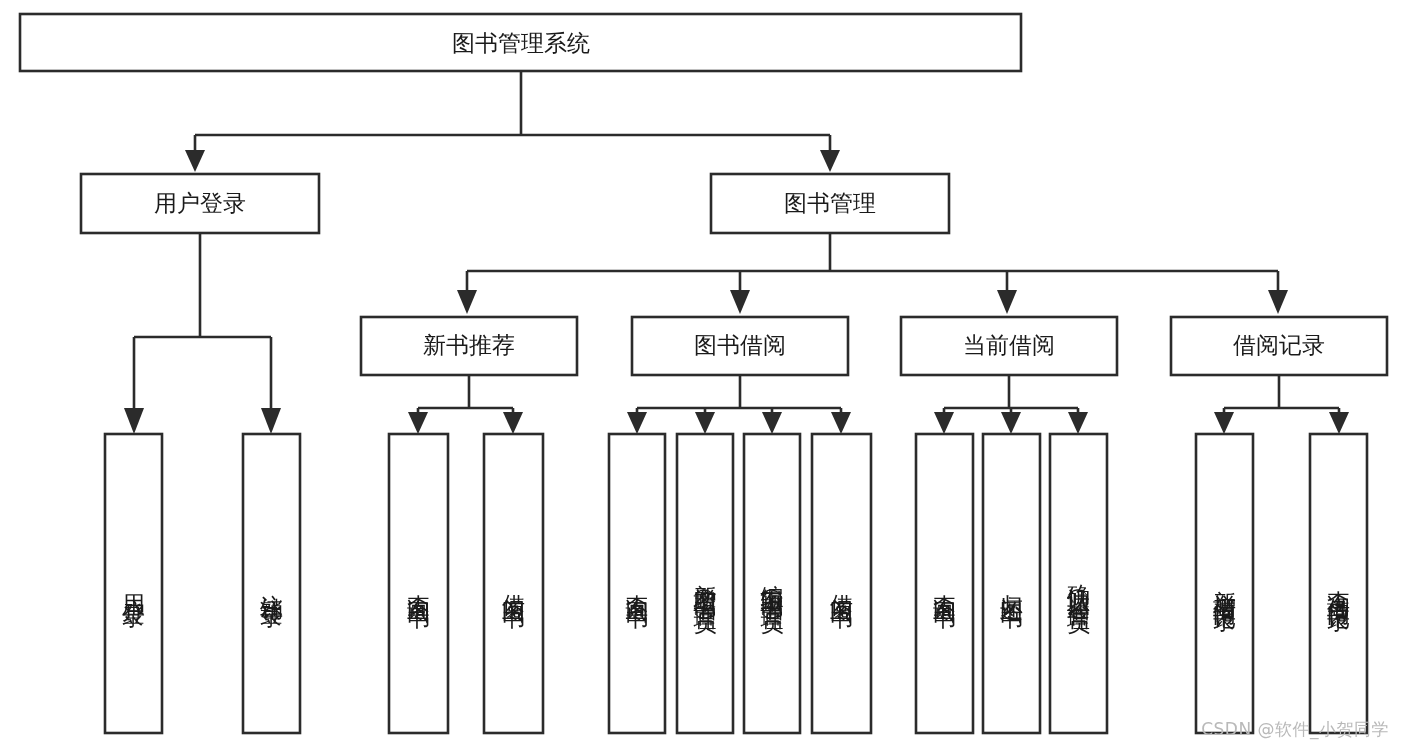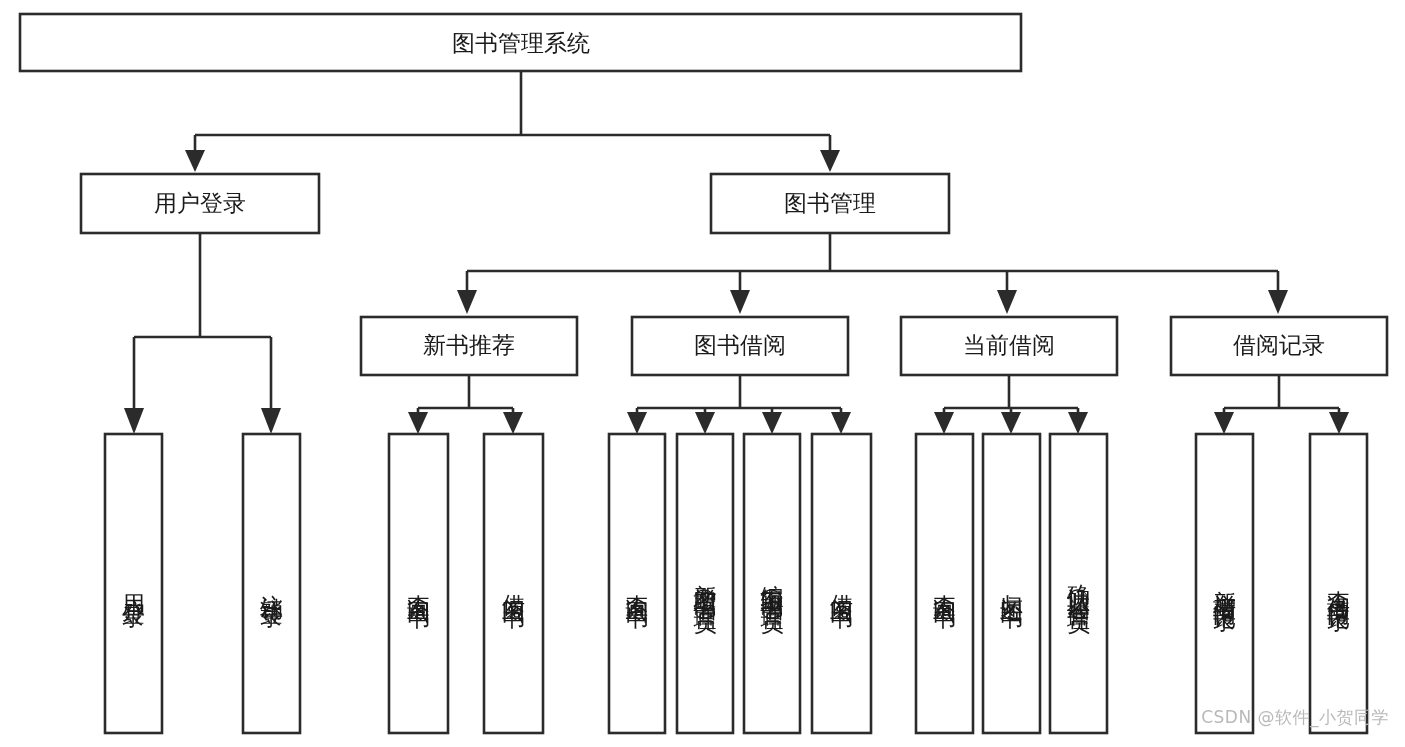--- a/index.html
+++ b/index.html
@@ -62,21 +62,21 @@
     display: flex;
     align-items: center;
     justify-content: center;
     text-align: center;
     white-space: nowrap;
     pointer-events: none;
   }
   .watermark {
     position: absolute;
     right: 16px;
-    bottom: 18px;
+    bottom: 6px;
     font-family: "DejaVu Sans", "Liberation Sans", sans-serif;
     font-size: 17px;
     color: #b9b9b9;
     letter-spacing: 0.5px;
     white-space: nowrap;
   }
 </style>
 </head>
 <body>
 

